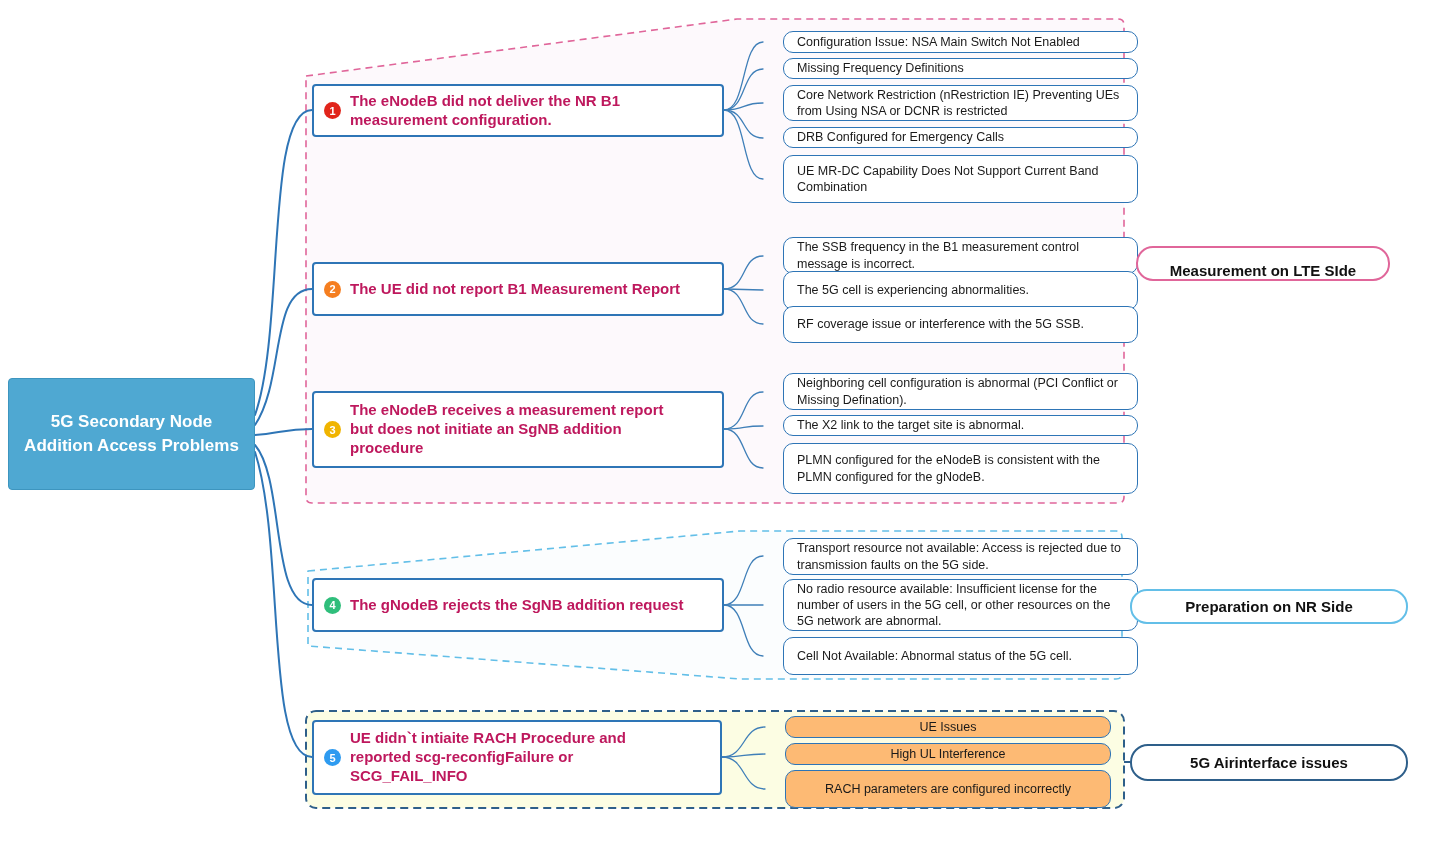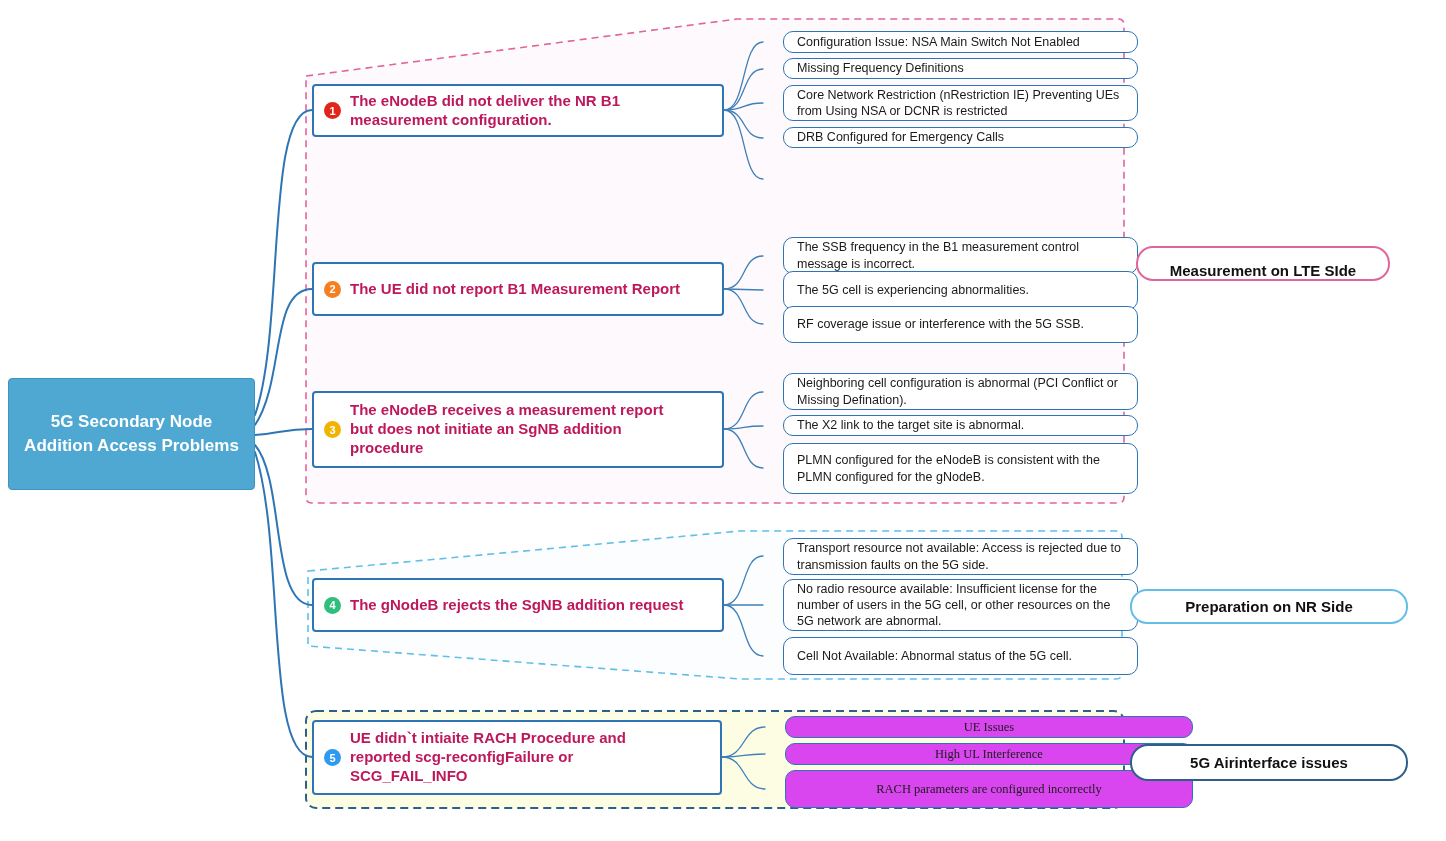--- a/index.html
+++ b/index.html
@@ -22,21 +22,21 @@
          font-weight:bold;display:flex;align-items:center;justify-content:center;
          flex:0 0 17px;}
   .badge-1{background:#e1251b;} .badge-2{background:#f57e20;} .badge-3{background:#f0b400;}
   .badge-4{background:#2fbe7b;} .badge-5{background:#2e9bf0;}
 
   .leaf{position:absolute;left:763px;width:355px;background:#ffffff;
         border:1.5px solid #2e75b6;border-radius:10px;display:flex;align-items:center;
         padding:2px 13px;box-sizing:border-box;font-size:12.5px;color:#1a1a1a;line-height:1.3;margin-left:20px;}
   .leaf.center{justify-content:center;text-align:center;}
   .leaf.center .leaf-text{max-width:250px;}
-  .leaf-yellow{background:#d946ef;left:765px;width:408px;font-family:Liberation Serif, serif;}
+  .leaf-yellow{background:#fdba74;left:765px;width:326px;}
 
   .side-label{position:absolute;background:#ffffff;display:flex;align-items:center;
               justify-content:center;font-weight:bold;font-size:15px;color:#111111;
               box-sizing:border-box;}
   .side-lte{left:1136px;top:246px;width:254px;height:35px;border:2px solid #e0669a;border-radius:17px;align-items:flex-end;}
   .side-nr{left:1130px;top:589px;width:278px;height:35px;border:2px solid #63bfe8;border-radius:17px;}
   .side-5g{left:1130px;top:744px;width:278px;height:37px;border:2px solid #2e5f8a;border-radius:18px;}
 </style>
 </head>
 <body>
@@ -118,20 +118,23 @@
   </div>
   <div class="leaf" style="top:58px;height:21px">
     <span class="leaf-text">Missing Frequency Definitions</span>
   </div>
   <div class="leaf" style="top:85px;height:36px">
     <span class="leaf-text">Core Network Restriction (nRestriction IE) Preventing UEs from Using NSA or DCNR is restricted</span>
   </div>
   <div class="leaf" style="top:127px;height:21px">
     <span class="leaf-text">DRB Configured for Emergency Calls</span>
   </div>
+  <div class="leaf" style="top:155px;height:48px">
+    <span class="leaf-text">UE MR-DC Capability Does Not Support Current Band Combination</span>
+  </div>
 
   <div class="leaf" style="top:237px;height:37px">
     <span class="leaf-text">The SSB frequency in the B1 measurement control message is incorrect.</span>
   </div>
   <div class="leaf" style="top:271px;height:39px">
     <span class="leaf-text">The 5G cell is experiencing abnormalities.</span>
   </div>
   <div class="leaf" style="top:306px;height:37px">
     <span class="leaf-text">RF coverage issue or interference with the 5G SSB.</span>
   </div>

